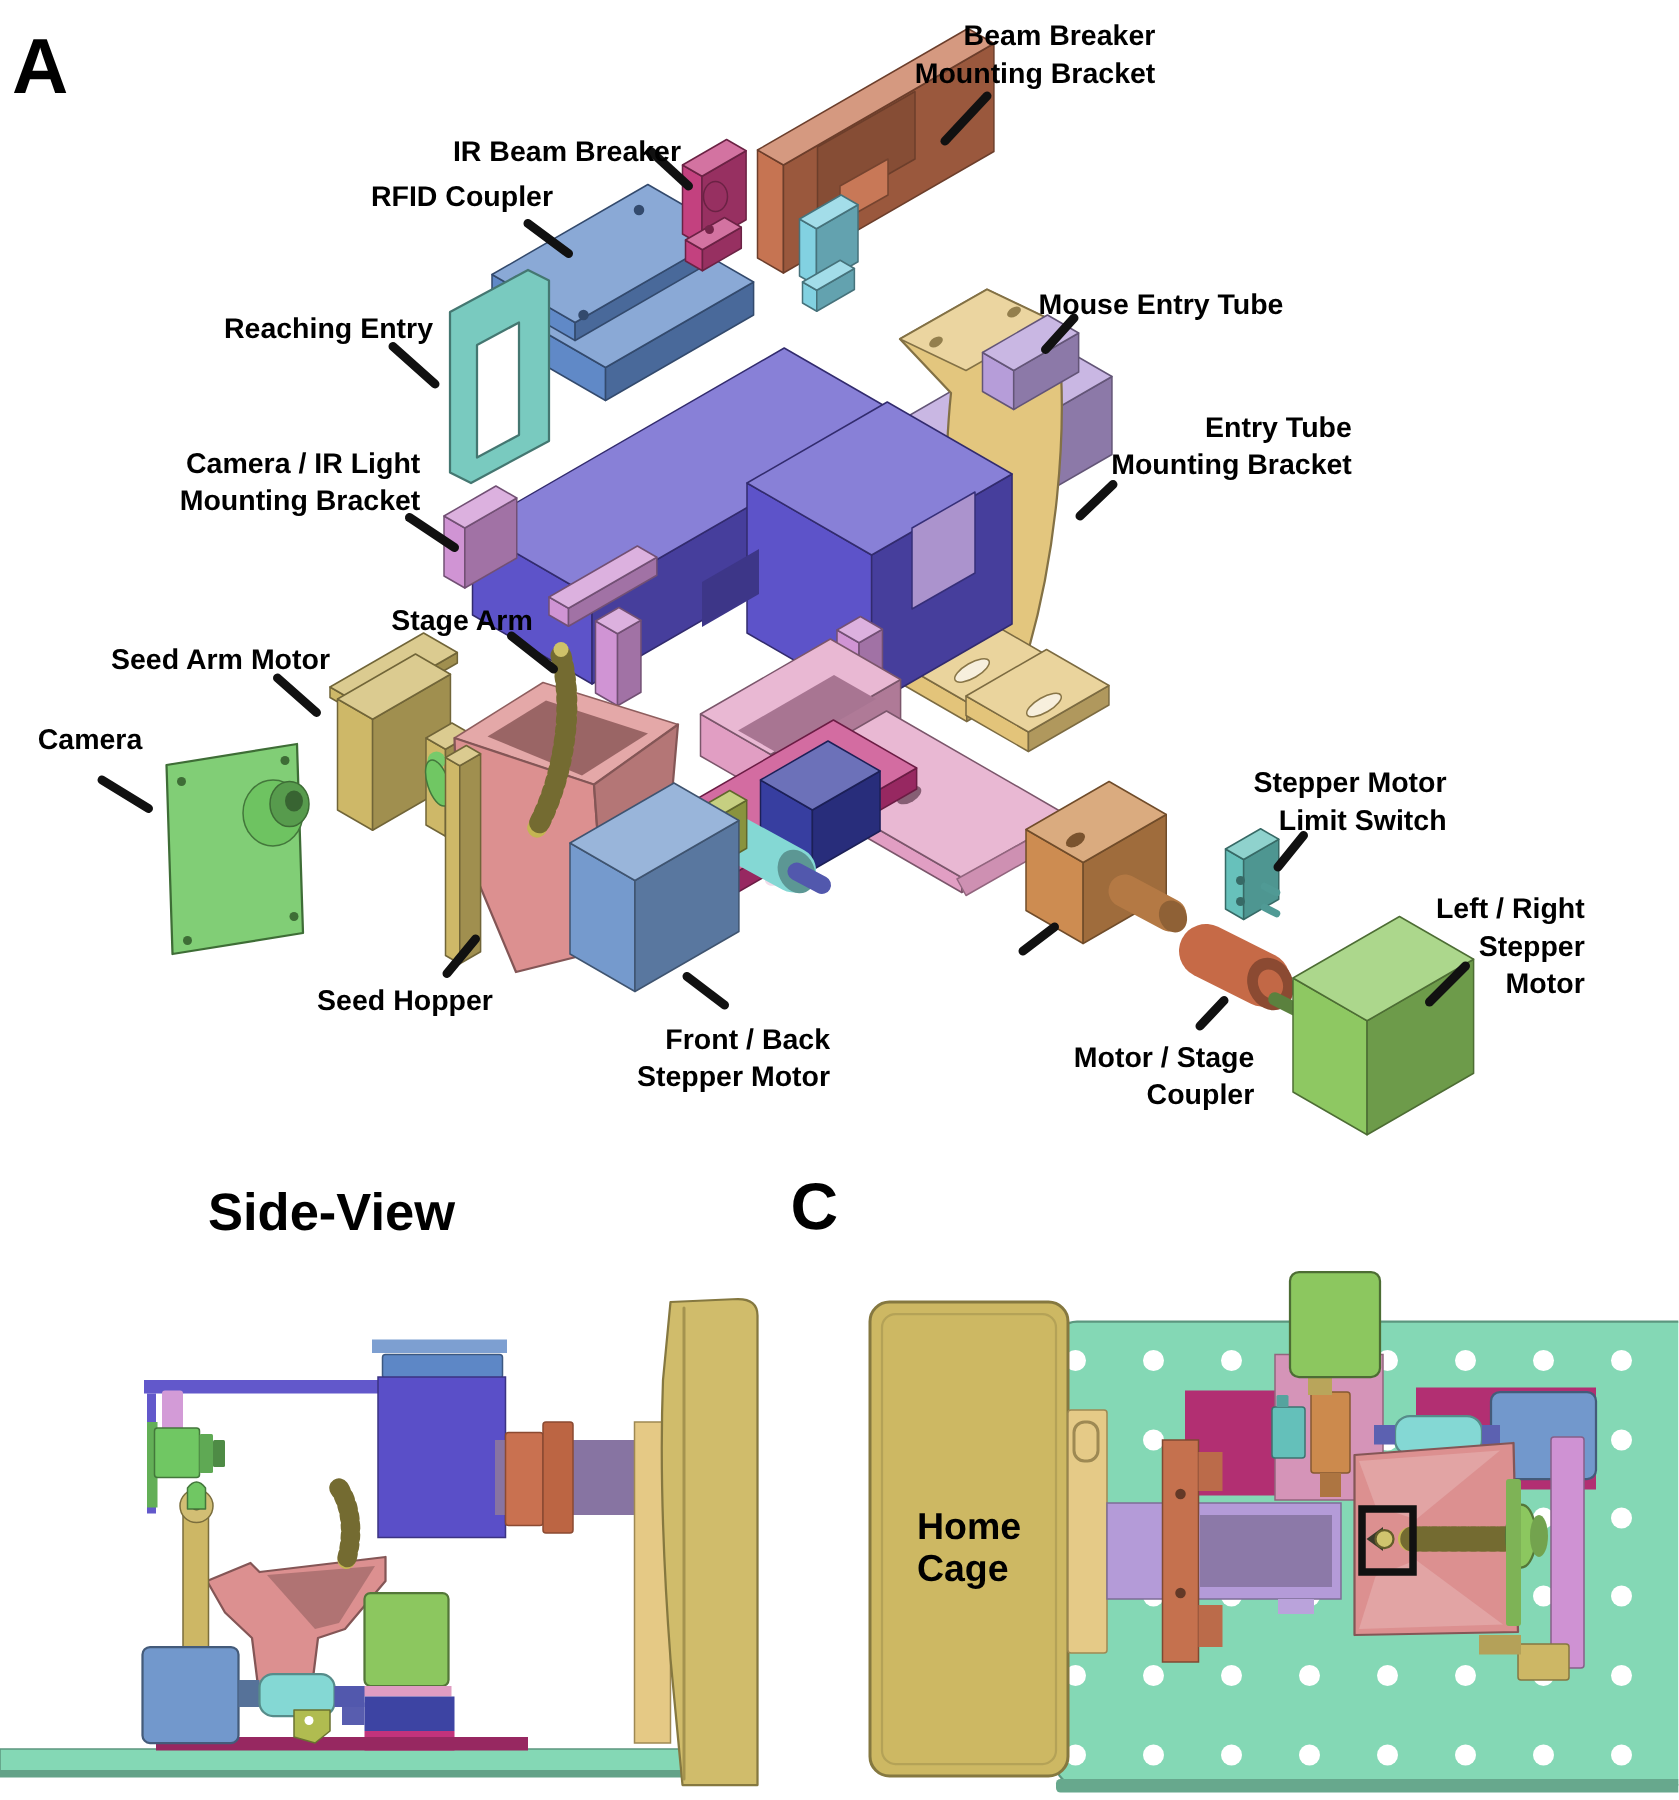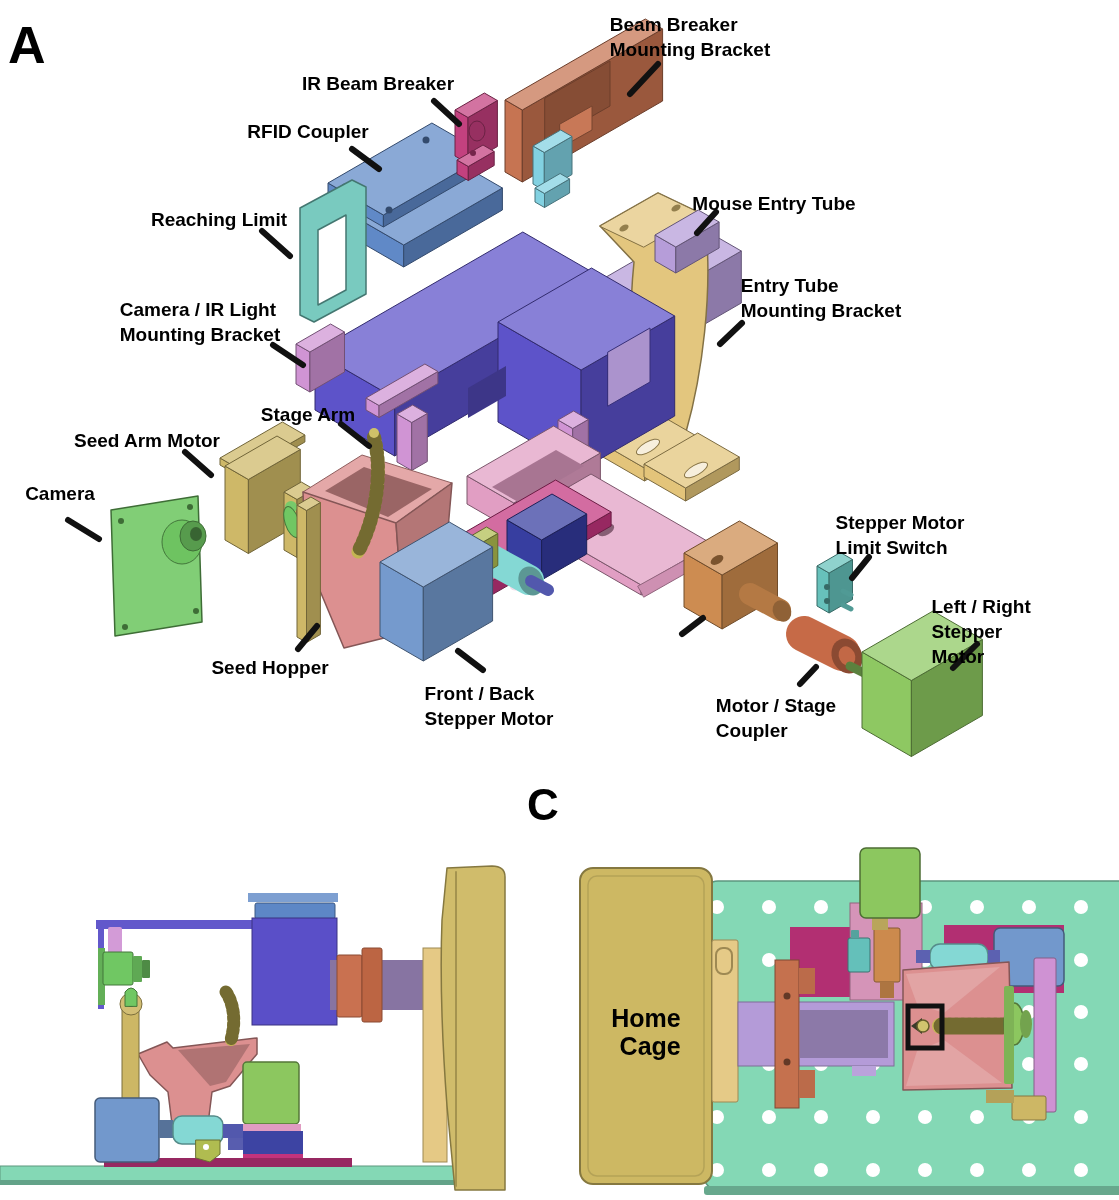--- a/index.html
+++ b/index.html
@@ -1,27 +1,27 @@
 <!DOCTYPE html>
 <html><head>
 <meta charset="utf-8">
 <style>
   html,body{margin:0;padding:0;background:#fff;}
   .page{position:relative;width:1119px;height:1200px;background:#fff;overflow:hidden;
         font-family:"Liberation Sans","DejaVu Sans",sans-serif;}
   #scene{position:absolute;left:0;top:0;width:1119px;height:1200px;}
-  .plabel{position:absolute;transform:translateX(-50%);text-align:left;
+  .plabel{position:absolute;transform:translateX(-50%);text-align:right;
           font-weight:bold;font-size:19px;line-height:25px;white-space:pre-line;
           color:#000;letter-spacing:0;}
   .ptitle{position:absolute;transform:translateX(-50%);font-weight:bold;
           font-size:35px;line-height:38px;color:#000;}
   .pletter{position:absolute;font-weight:bold;color:#000;}
   .letter-a{left:8px;top:18px;font-size:52px;line-height:54px;}
   .letter-c{left:527px;top:782px;font-size:44px;line-height:46px;}
-  .homecage{position:absolute;transform:translateX(-50%);text-align:right;
+  .homecage{position:absolute;transform:translateX(-50%);text-align:left;
           font-weight:bold;font-size:25px;line-height:28px;white-space:pre-line;color:#000;}
 </style>
 </head>
 <body>
 
 <div class="page">
   <svg id="scene" viewBox="0 0 1119 1200">
       <g>
         <polygon points="575.0,295.0 620.0,321.0 620.0,373.0 575.0,347.0" fill="rgb(182,157,217)" stroke="rgb(99,85,119)" stroke-width="1" stroke-linejoin="round"></polygon>
         <polygon points="620.0,321.0 741.3,251.0 741.3,303.0 620.0,373.0" fill="rgb(140,121,168)" stroke="rgb(99,85,119)" stroke-width="1" stroke-linejoin="round"></polygon>
@@ -366,29 +366,30 @@
       <circle cx="787" cy="996" r="3.5" fill="rgb(99,57,39)"></circle>
       <circle cx="787" cy="1062" r="3.5" fill="rgb(99,57,39)"></circle>
       <rect x="872" y="918" width="16" height="12" rx="0" fill="rgb(185,165,91)"></rect>
       <rect x="860" y="848" width="60" height="70" rx="6" fill="rgb(140,199,95)" stroke="rgb(77,109,52)" stroke-width="1.5"></rect>
       <rect x="908" y="1006" width="34" height="42" rx="0" fill="none" stroke="#111111" stroke-width="5"></rect>
       <path d="M911,1026 L922,1018 L922,1034 Z" fill="#3a3a2a" stroke-linejoin="round" stroke-linecap="round"></path>
       <circle cx="923" cy="1026" r="6" fill="rgb(208,196,110)" stroke="rgb(100,93,42)" stroke-width="1.5"></circle>
     </svg>
 
   <div class="pletter letter-a">A</div>
+  <div class="ptitle" style="left:221px;top:790px">Side-View</div>
   <div class="pletter letter-c">C</div>
   <div class="homecage" style="left:646px;top:1004px">Home
 Cage</div>
 
   <div class="plabel" style="left:690px;top:12px">Beam Breaker
 Mounting Bracket</div>
-  <div class="plabel" style="left:378px;top:71px">IR Beam Breaker</div>
+  <div class="plabel" style="left:378px;top:89px">IR Beam Breaker</div>
   <div class="plabel" style="left:308px;top:119px">RFID Coupler</div>
-  <div class="plabel" style="left:219px;top:207px">Reaching Limit</div>
+  <div class="plabel" style="left:219px;top:207px">Reaching Entry</div>
   <div class="plabel" style="left:774px;top:191px">Mouse Entry Tube</div>
   <div class="plabel" style="left:821px;top:273px">Entry Tube
 Mounting Bracket</div>
   <div class="plabel" style="left:200px;top:297px">Camera / IR Light
 Mounting Bracket</div>
   <div class="plabel" style="left:308px;top:402px">Stage Arm</div>
   <div class="plabel" style="left:147px;top:428px">Seed Arm Motor</div>
   <div class="plabel" style="left:60px;top:481px">Camera</div>
   <div class="plabel" style="left:270px;top:655px">Seed Hopper</div>
   <div class="plabel" style="left:489px;top:681px">Front / Back

